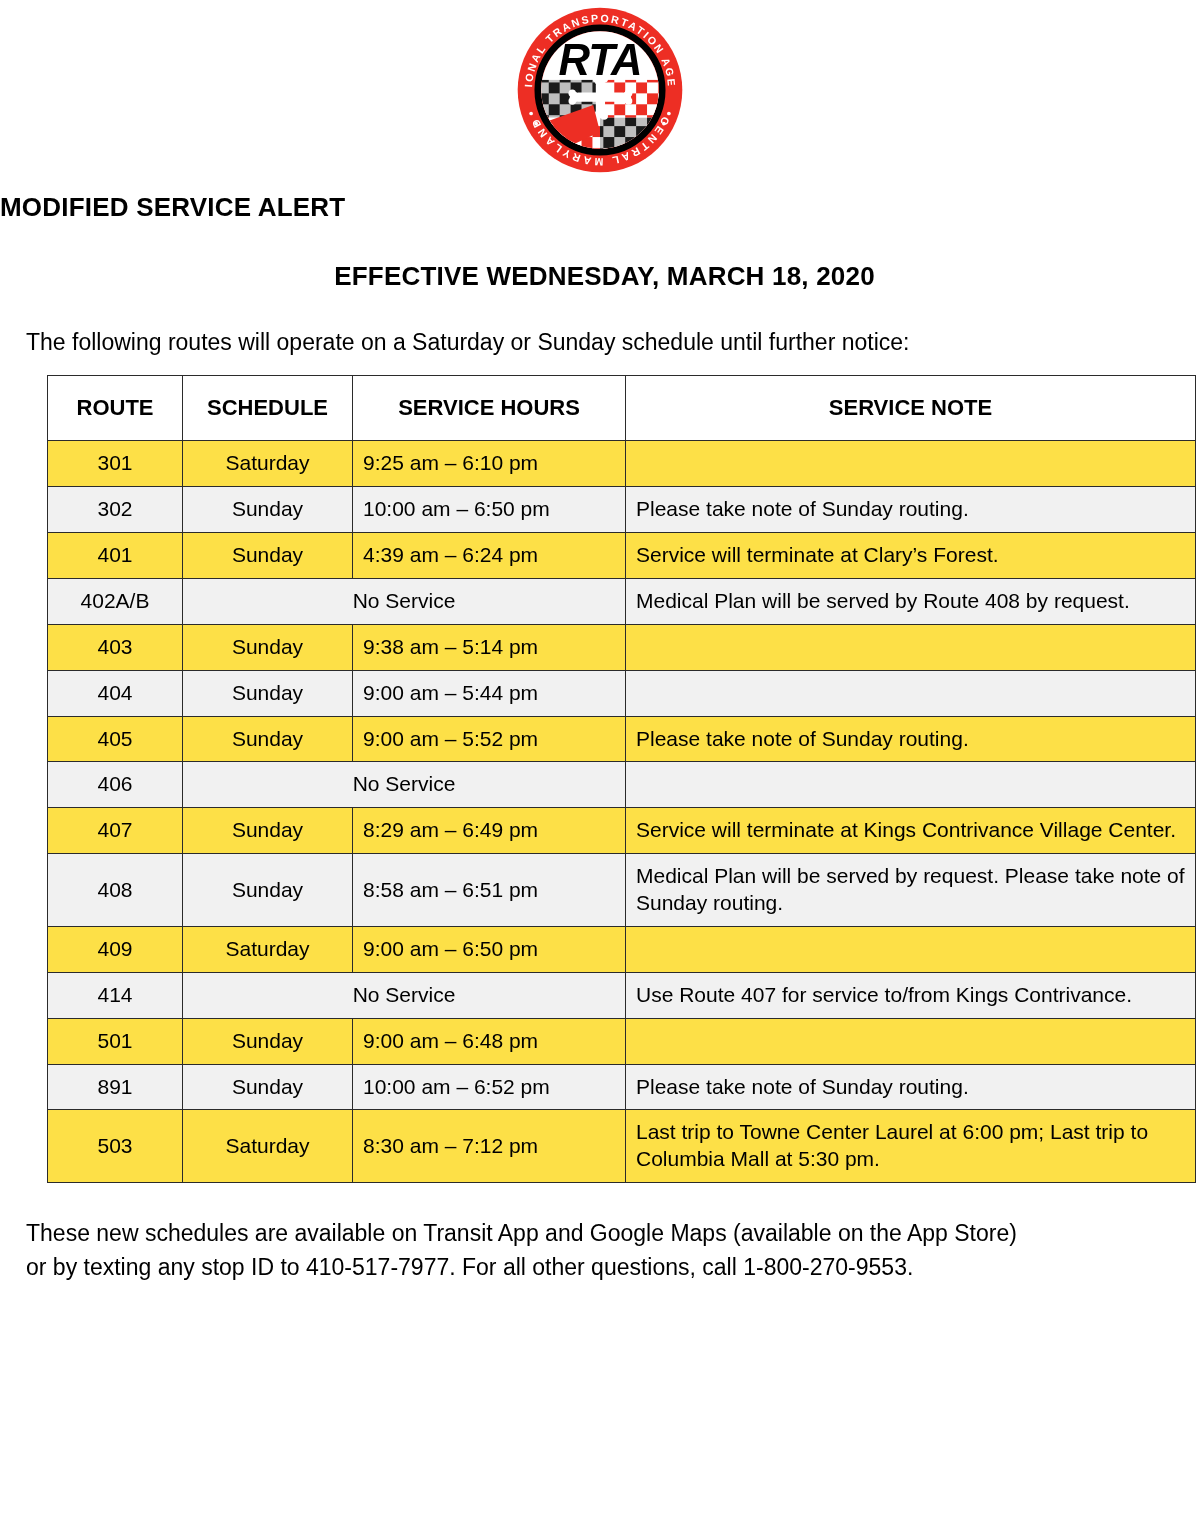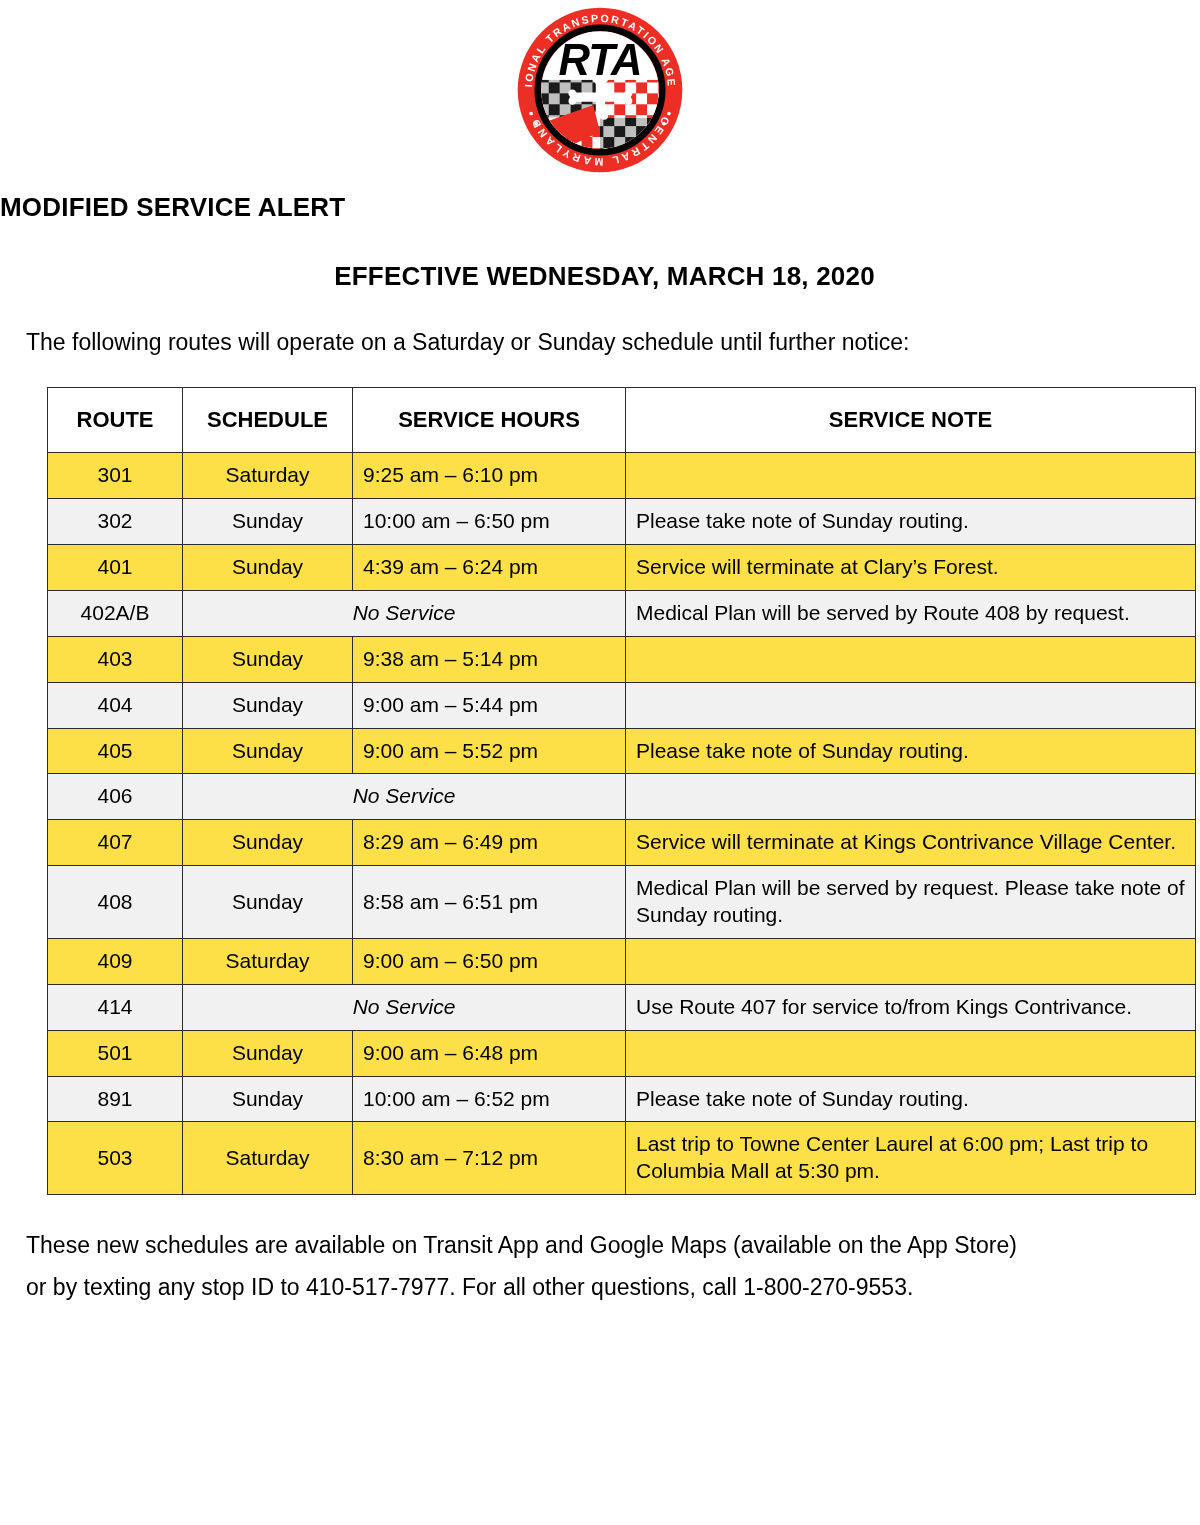--- a/index.html
+++ b/index.html
@@ -57,21 +57,21 @@
     padding-left: 9px;
   }
   .intro {
     font-size: 23px;
     margin: 36px 0 0 26px;
     line-height: 1.25;
   }
 
   
   .table-wrap {
-    margin: 30px 0 0 20px;
+    margin: 18px 0 0 20px;
     width: 1148px;
     padding-left: 27px;
   }
   table.schedule {
     border-collapse: collapse;
     table-layout: fixed;
     width: 1148px;
     font-size: 21px;
   }
   table.schedule td, table.schedule th {
@@ -93,33 +93,32 @@
   col.c-sched    { width: 170px; }
   col.c-hours    { width: 273px; }
   col.c-note     { width: 570px; }
 
   td.route  { text-align: center; }
   td.sched  { text-align: center; }
   td.hours  { }
   td.note   { text-align: left; padding-left: 14px; }
   td.noserv {
     text-align: center;
-    font-style: italic;
   }
   tr.shaded td { background: #f1f1f1; }
   tr.plain  td { background: #fde047; }
 
   
   .footer {
     font-size: 23px;
     margin: 34px 0 0 26px;
     line-height: 1.45;
     width: 1150px;
   }
-  .footer .ln { display: block; white-space: nowrap; margin-top: 8px; }
+  .footer .ln { display: block; white-space: nowrap; }
 </style>
 </head>
 <body>
 
 <div class="page">
 
   <div class="logo-wrap">
     <svg class="logo" viewBox="0 0 200 200">
       <defs>
         <clipPath id="innerClip">

